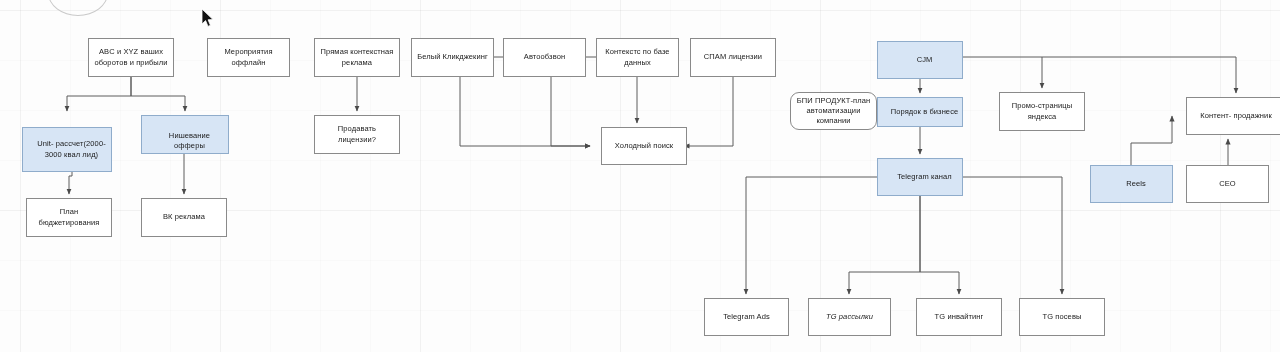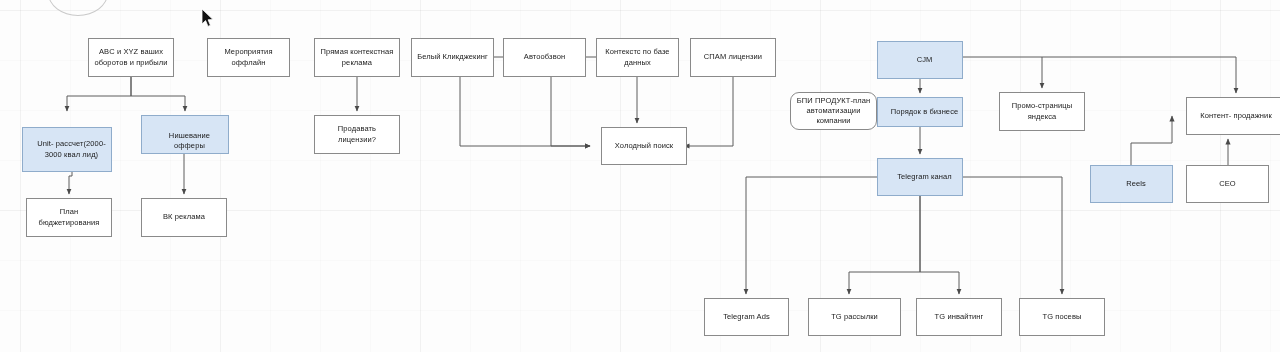--- a/index.html
+++ b/index.html
@@ -166,21 +166,21 @@
       </div>
       <div class="node blue" style="left: 1090px; top: 165px; width: 83px; height: 38px;">
         <span>Reels</span>
       </div>
       <div class="node" style="left: 1186px; top: 165px; width: 83px; height: 38px;">
         <span>CEO</span>
       </div>
       <div class="node" style="left: 704px; top: 298px; width: 85px; height: 38px;">
         <span>Telegram Ads</span>
       </div>
-      <div class="node" style="left: 808px; top: 298px; width: 93px; height: 38px;">
+      <div class="node" style="left: 808px; top: 298px; width: 83px; height: 38px; font-style: italic;">
         <span>TG рассылки</span>
       </div>
       <div class="node" style="left: 916px; top: 298px; width: 86px; height: 38px;">
         <span>TG инвайтинг</span>
       </div>
       <div class="node" style="left: 1019px; top: 298px; width: 86px; height: 38px;">
         <span>TG посевы</span>
       </div>
     </div>
 

